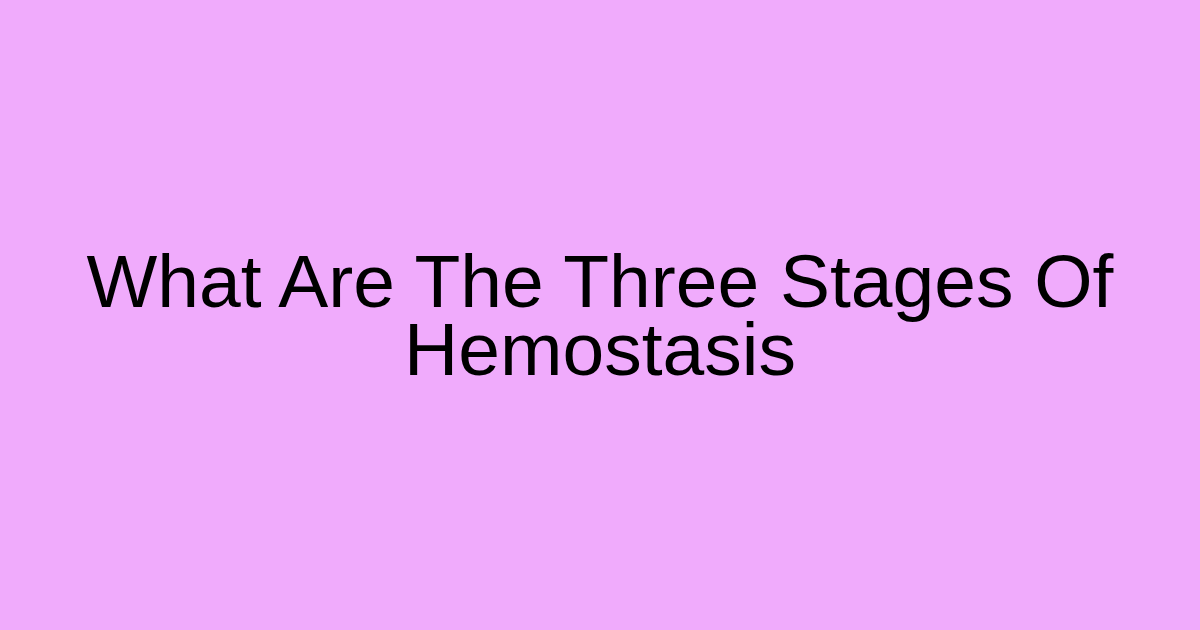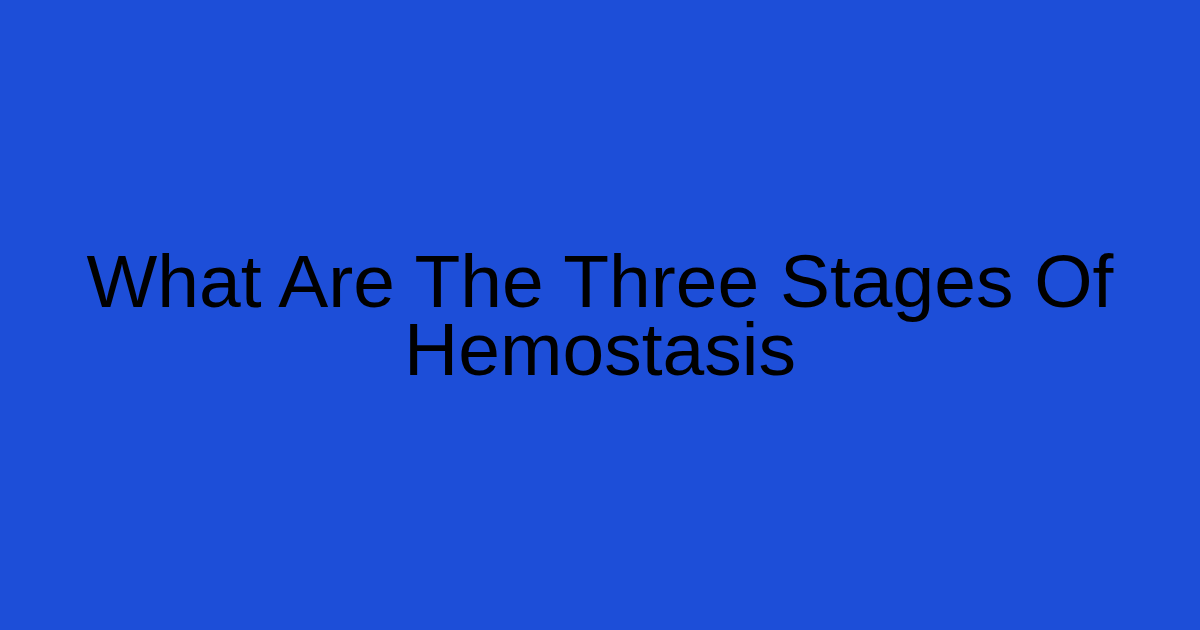--- a/index.html
+++ b/index.html
@@ -14,21 +14,21 @@
     background: #ffffff;
     font-family: "Liberation Sans", sans-serif;
     overflow: hidden;
   }
 
   .card {
     position: relative;
     box-sizing: border-box;
     width: 1200px;
     height: 630px;
-    background: #1d4ed8;
+    background: #f0abfc;
     display: flex;
     align-items: center;
     justify-content: center;
   }
 
   .title-block {
     width: 1100px;
     margin: 0 auto;
     text-align: center;
   }

